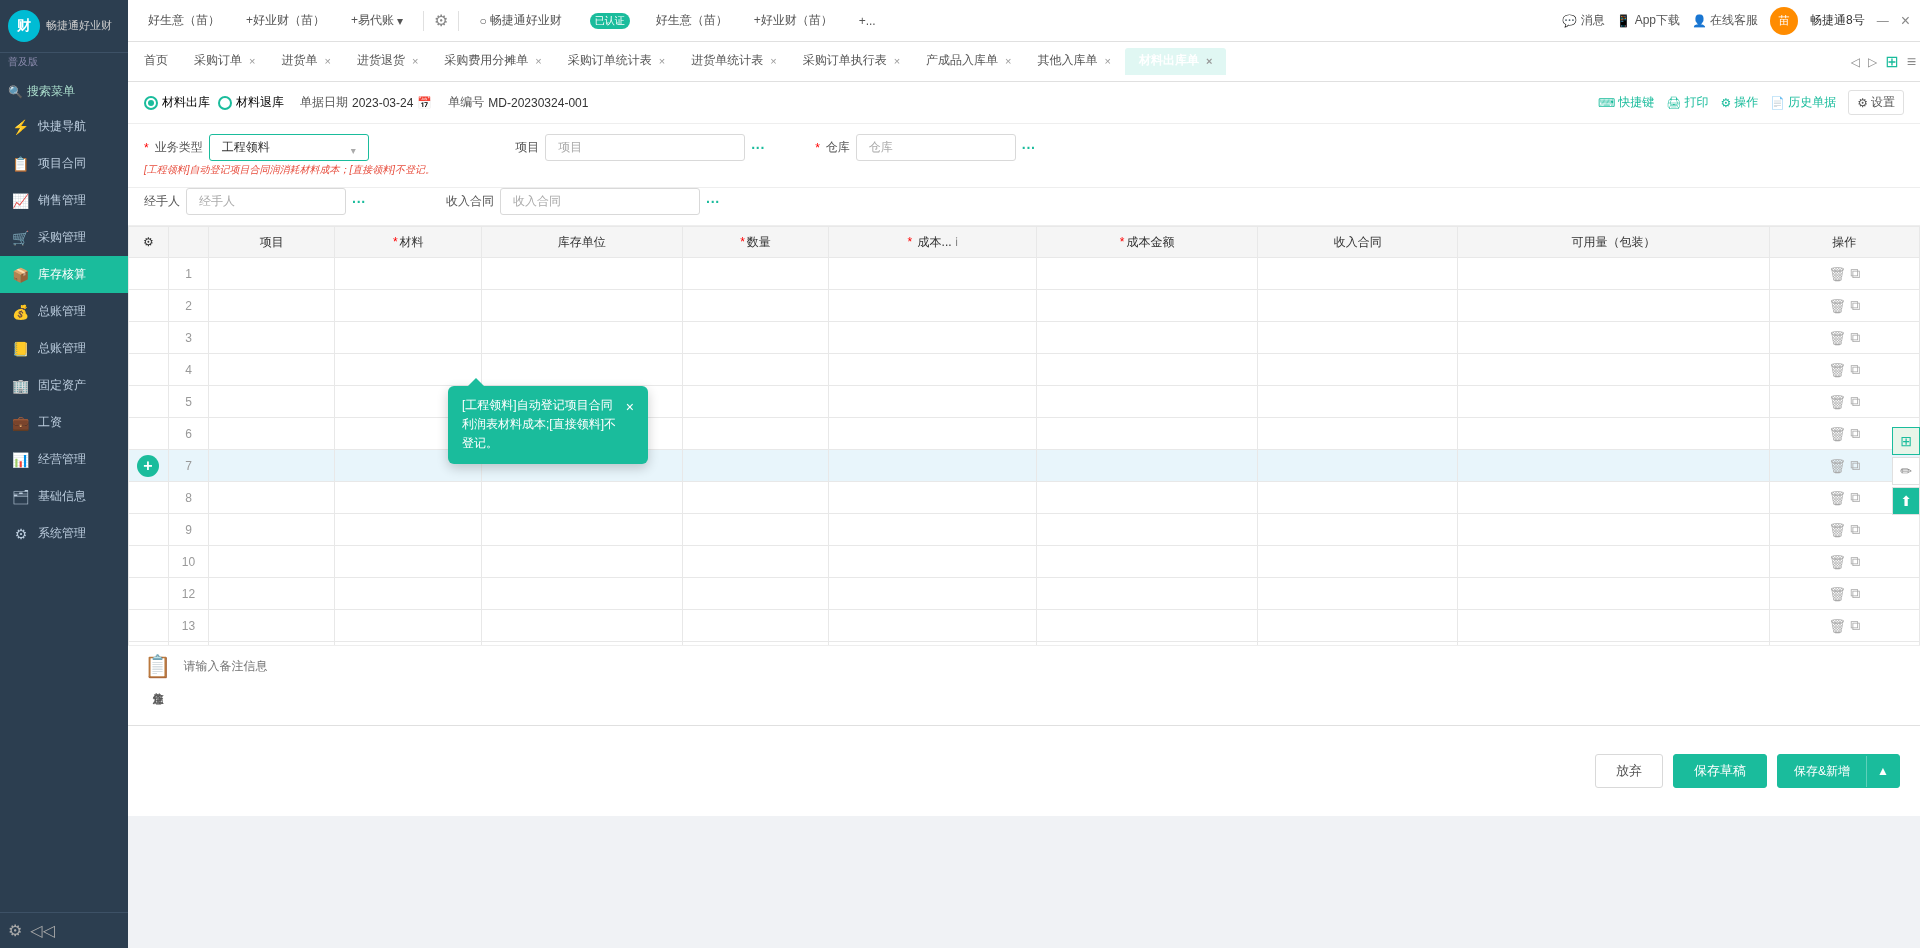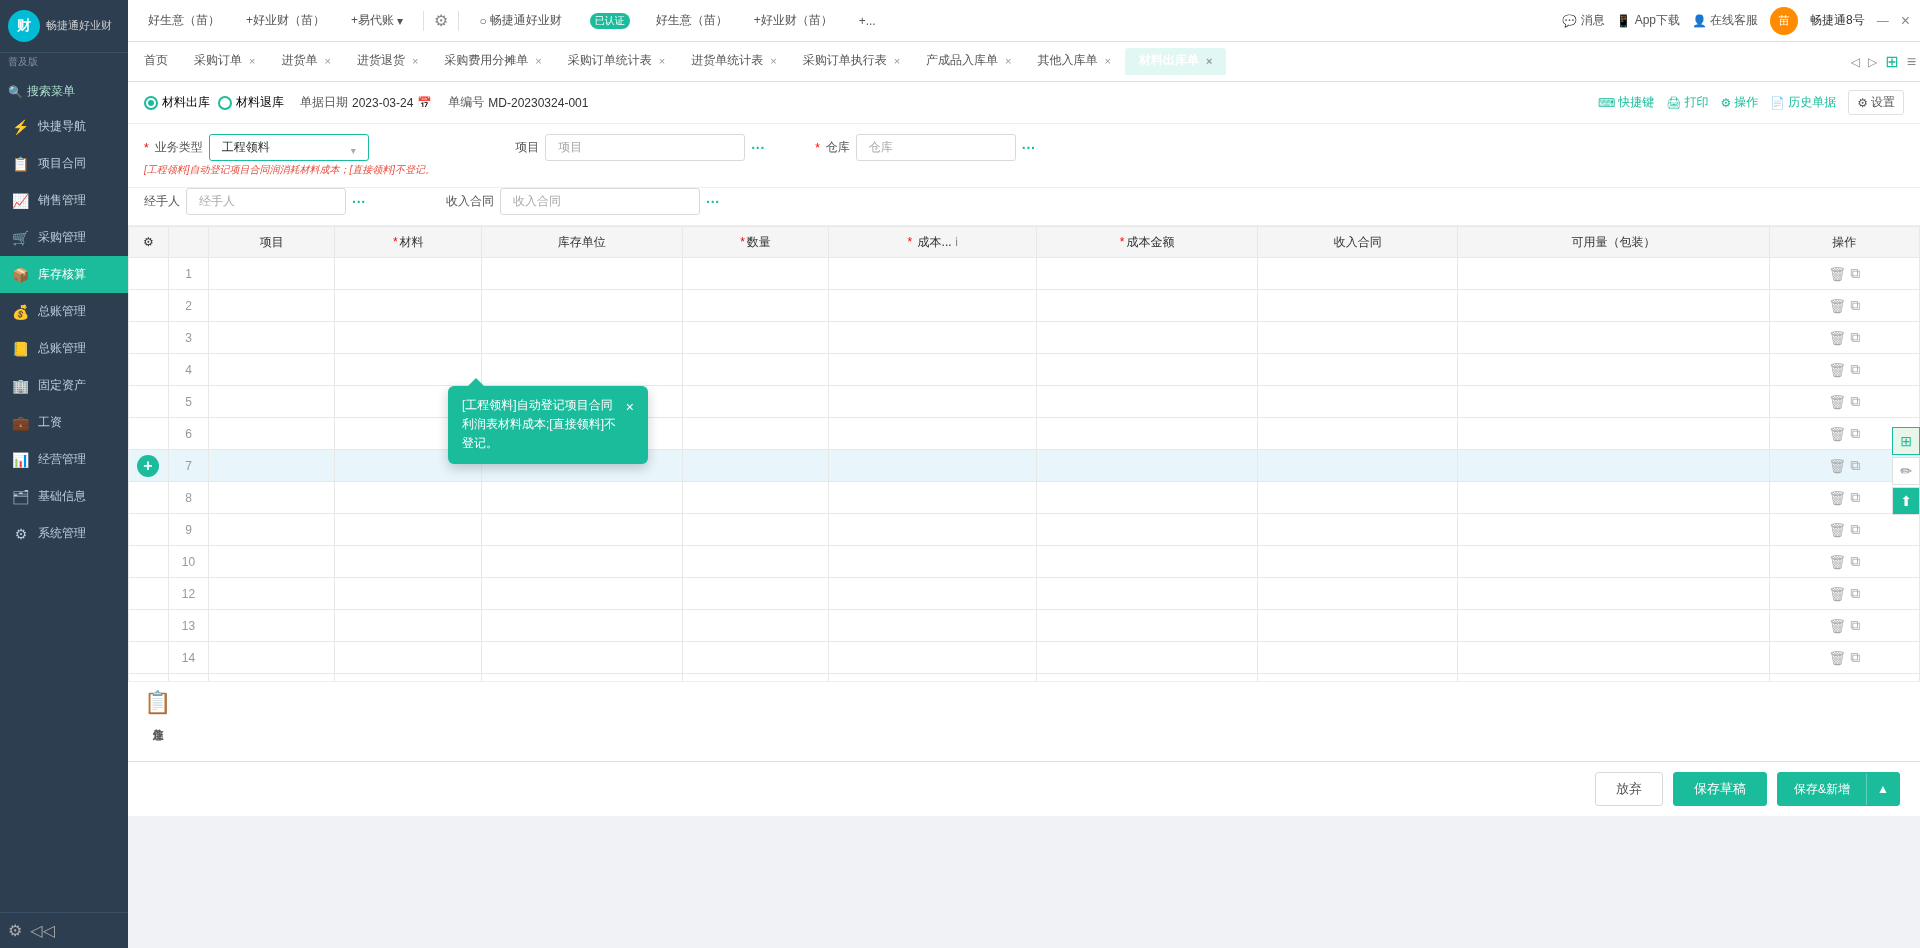--- a/index.html
+++ b/index.html
@@ -107,21 +107,21 @@
     .action-icons { display: flex; align-items: center; gap: 4px; justify-content: center; }
     .action-icon { color: #aaa; cursor: pointer; font-size: 14px; }
 
     
     .bottom-section { border-top: 1px solid #eee; padding: 8px 16px; display: flex; align-items: flex-start; gap: 12px; min-height: 80px; }
     .notes-icon { color: #1abc9c; font-size: 22px; }
     .notes-label { font-size: 11px; color: #555; writing-mode: vertical-rl; text-orientation: mixed; }
     .notes-input { flex: 1; border: none; outline: none; color: #aaa; font-size: 12px; padding-top: 4px; resize: none; width: 100%; }
 
     
-    .footer-bar { border-top: 1px solid #e0e0e0; padding: 10px 20px; display: flex; justify-content: flex-end; gap: 10px; background: #fff; }
+    .footer-bar { border-top: 1px solid #e0e0e0; padding: 28px 20px; display: flex; justify-content: flex-end; gap: 10px; background: #fff; }
     .btn { padding: 7px 20px; border-radius: 3px; cursor: pointer; font-size: 13px; border: 1px solid #d9d9d9; background: #fff; color: #555; }
     .btn-primary { background: #1abc9c; color: #fff; border-color: #1abc9c; }
     .btn-split { background: #1abc9c; color: #fff; border-color: #1abc9c; display: flex; align-items: center; gap: 0; padding: 0; }
     .btn-split-main { padding: 7px 16px; border-right: 1px solid rgba(255,255,255,0.3); }
     .btn-split-arrow { padding: 7px 10px; cursor: pointer; }
     .float-icon { width: 28px; height: 28px; background: #fff; border: 1px solid #e0e0e0; display: flex; align-items: center; justify-content: center; cursor: pointer; color: #888; font-size: 14px; }
 
     
     .table-area::-webkit-scrollbar { width: 6px; height: 6px; }
     .table-area::-webkit-scrollbar-track { background: #f1f1f1; }
@@ -720,20 +720,21 @@
   </tr>
           </tbody>
       </table>
     </div>
 
     <div class="bottom-section">
       <div style="display:flex;flex-direction:column;align-items:center;gap:4px;">
         <span class="notes-icon">📋</span>
         <span class="notes-label">备注信息</span>
       </div>
+      <textarea class="notes-input" style="border: none; outline: none; resize: none; flex: 1 1 0%; color: rgb(170, 170, 170);" placeholder="请输入备注信息"></textarea>
     </div>
 
     <div class="footer-bar">
       <button class="btn">放弃</button>
       <button class="btn btn-primary">保存草稿</button>
       <div class="btn btn-split">
         <span class="btn-split-main">保存&amp;新增</span>
         <span class="btn-split-arrow">▲</span>
       </div>
     </div>

